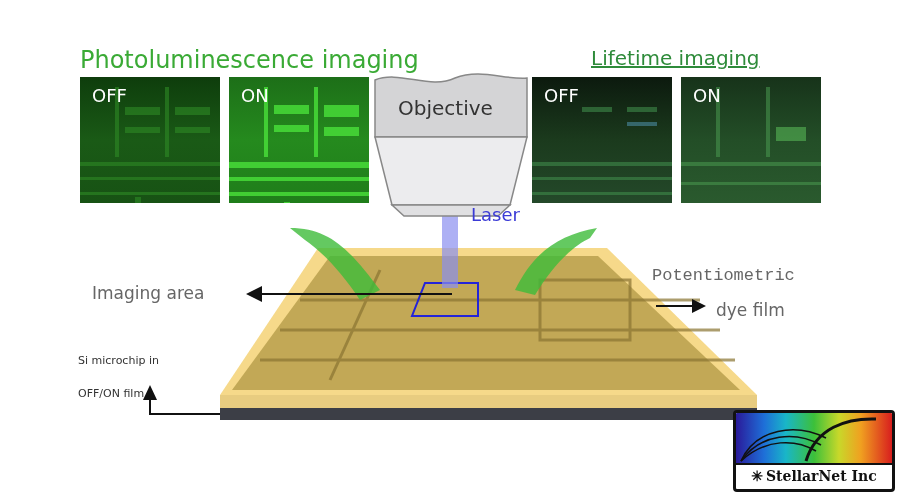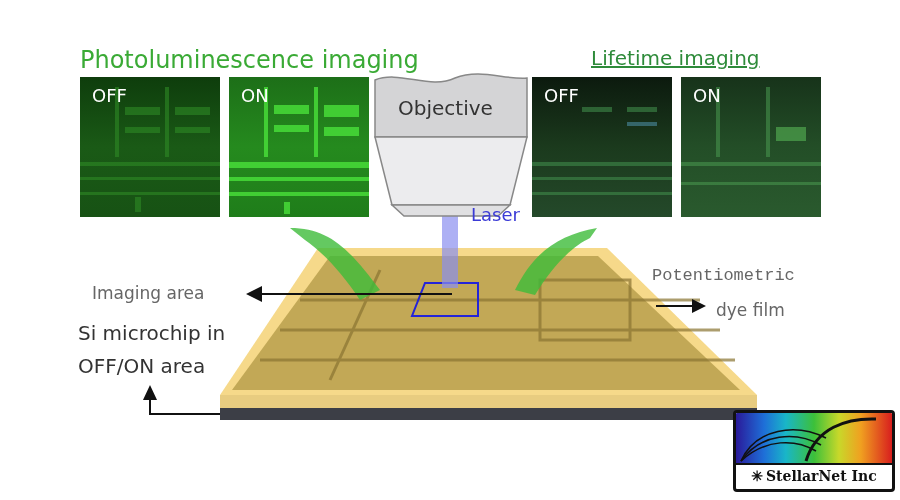--- a/index.html
+++ b/index.html
@@ -1,23 +1,23 @@
 <!DOCTYPE html>
 <html><head>
 <meta charset="utf-8">
 <style>
   html, body { margin:0; padding:0; background:#ffffff; }
   body { width:900px; height:500px; position:relative; overflow:hidden; font-family:"DejaVu Sans", sans-serif; }
   .abs { position:absolute; }
   .title-green { color:#3aaa35; font-size:24px; white-space:nowrap; }
   .title-lt { color:#2e8b3a; font-size:20px; white-space:nowrap;text-decoration:underline; }
-  .panel { position:absolute; width:140px; height:140px; overflow:hidden; }
+  .panel { position:absolute; width:140px; height:126px; overflow:hidden; }
   .panel .lbl { position:absolute; left:12px; top:8px; color:#fff; font-size:18px; }
   .label { color:#666; font-size:17px; white-space:nowrap; }
-  .label-dark { color:#333; font-size:20px; white-space:nowrap; line-height:30px; }
+  .label-dark { color:#333; font-size:11px; white-space:nowrap; line-height:30px;margin-top:28px; }
   .laser-text { color:#3b3bd6; font-size:18px; }
   .obj-text { color:#333; font-size:20px; }
 </style>
 </head>
 <body>
 
 <div class="abs title-green" style="left:80px;top:46px;">Photoluminescence imaging</div>
 <div class="abs title-lt" style="left:591px;top:46px;">Lifetime imaging</div>
 
 <div class="panel" style="left:80px;top:77px;background:linear-gradient(180deg,#0e3d0c 0%,#1a5a16 50%,#175214 100%);">
@@ -115,21 +115,21 @@
   <path d="M375,80 C400,70 430,90 455,78 C480,68 505,80 527,78 L527,137 L375,137 Z" fill="#d4d4d6" stroke="#888" stroke-width="1.5"></path>
   <polygon points="375,137 527,137 510,205 392,205" fill="#ececee" stroke="#888" stroke-width="1.5"></polygon>
   <polygon points="392,205 510,205 498,216 404,216" fill="#e0e0e2" stroke="#888" stroke-width="1.5"></polygon>
 </svg>
 
 <div class="abs obj-text" style="left:398px;top:96px;text-align:right;">Objective</div>
 <div class="abs laser-text" style="left:471px;top:204px;">Laser</div>
 
 <div class="abs label" style="left:92px;top:283px;">Imaging area</div>
 <div class="abs label-dark" style="left:78px;top:318px;">Si microchip in</div>
-<div class="abs label-dark" style="left:78px;top:351px;">OFF/ON area</div>
+<div class="abs label-dark" style="left:78px;top:351px;">OFF/ON film</div>
 <div class="abs label" style="left:652px;top:266px;font-family:Liberation Mono, monospace;">Potentiometric</div>
 <div class="abs label" style="left:716px;top:300px;">dye film</div>
 
 <div class="abs" style="left:733px;top:410px;width:156px;height:76px;border:3px solid #111;border-radius:4px;background:#fff;overflow:hidden;">
   <div style="height:50px;background:linear-gradient(90deg,#2a1a9a 0%,#1e6fd8 18%,#19b6c8 32%,#3cc03a 50%,#c8d82a 66%,#f0a020 80%,#d81e1e 100%);position:relative;">
     <svg width="156" height="50" style="position:absolute;left:0;top:0">
       <path d="M5,48 C20,15 60,10 90,25" stroke="#111" stroke-width="1.5" fill="none"></path>
       <path d="M5,48 C25,20 60,18 85,32" stroke="#111" stroke-width="1.5" fill="none"></path>
       <path d="M5,48 C30,25 60,26 80,38" stroke="#111" stroke-width="1.5" fill="none"></path>
       <path d="M70,48 C80,15 110,5 140,6" stroke="#111" stroke-width="3" fill="none"></path>

